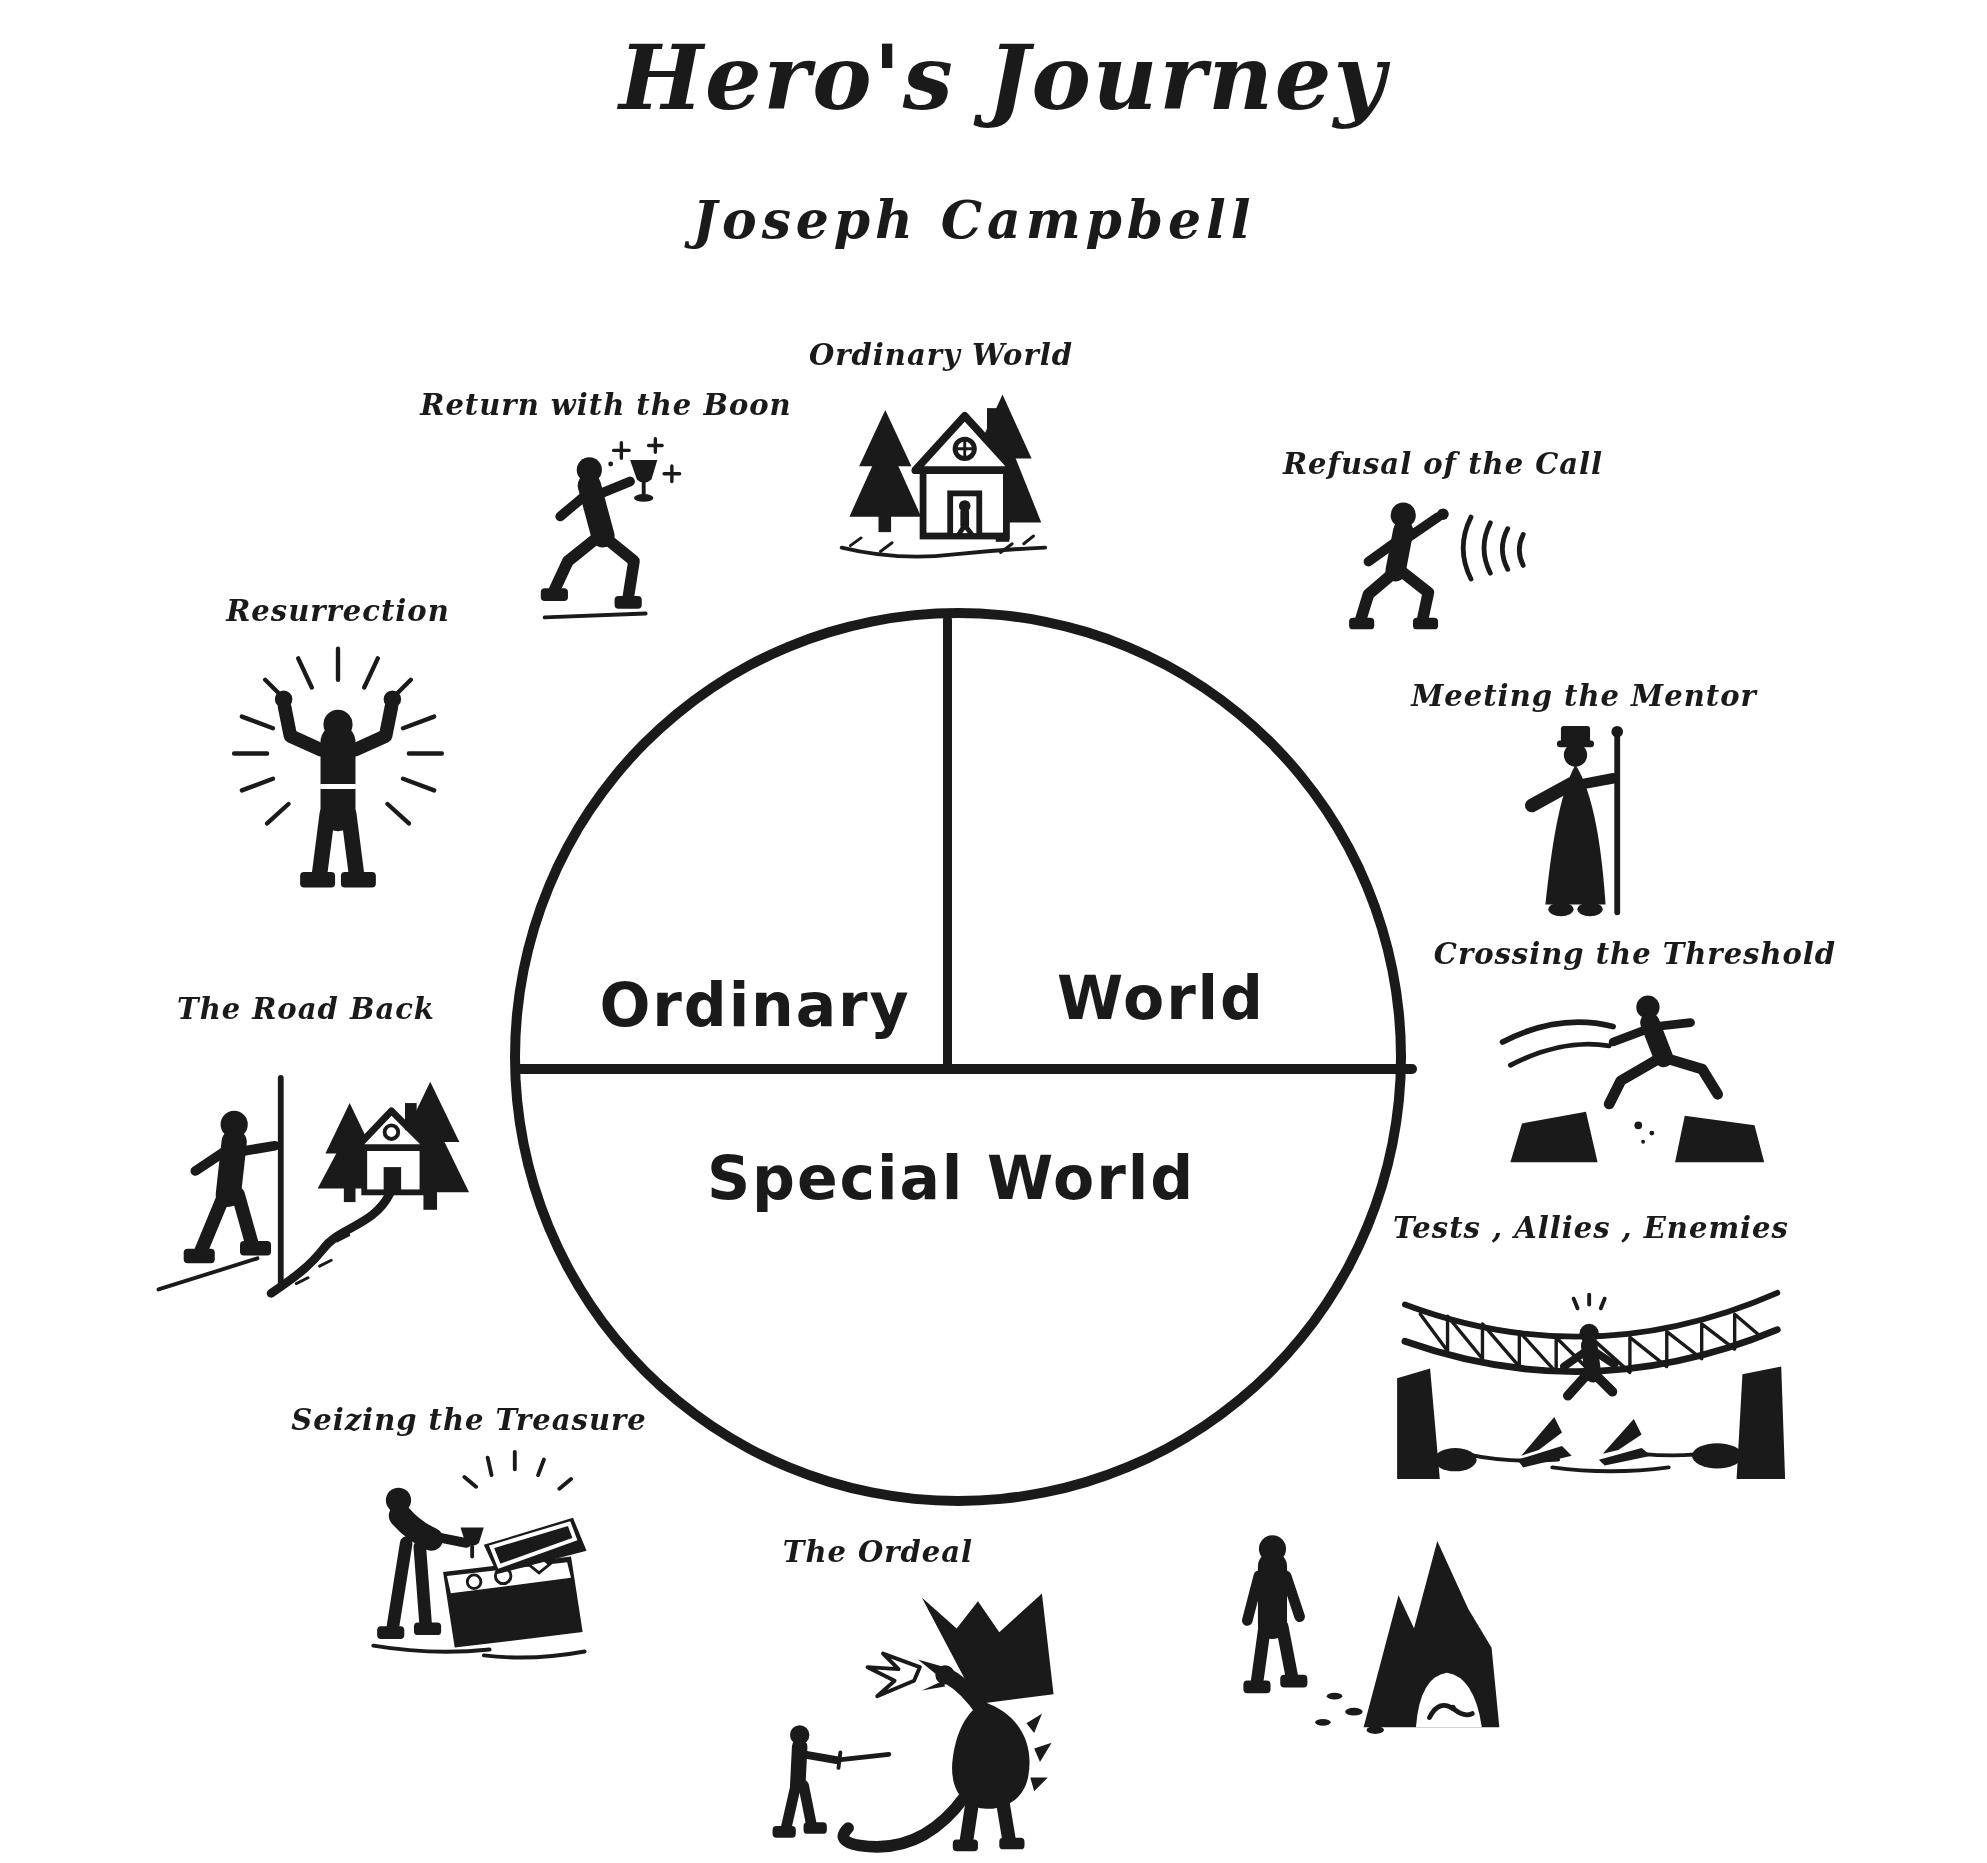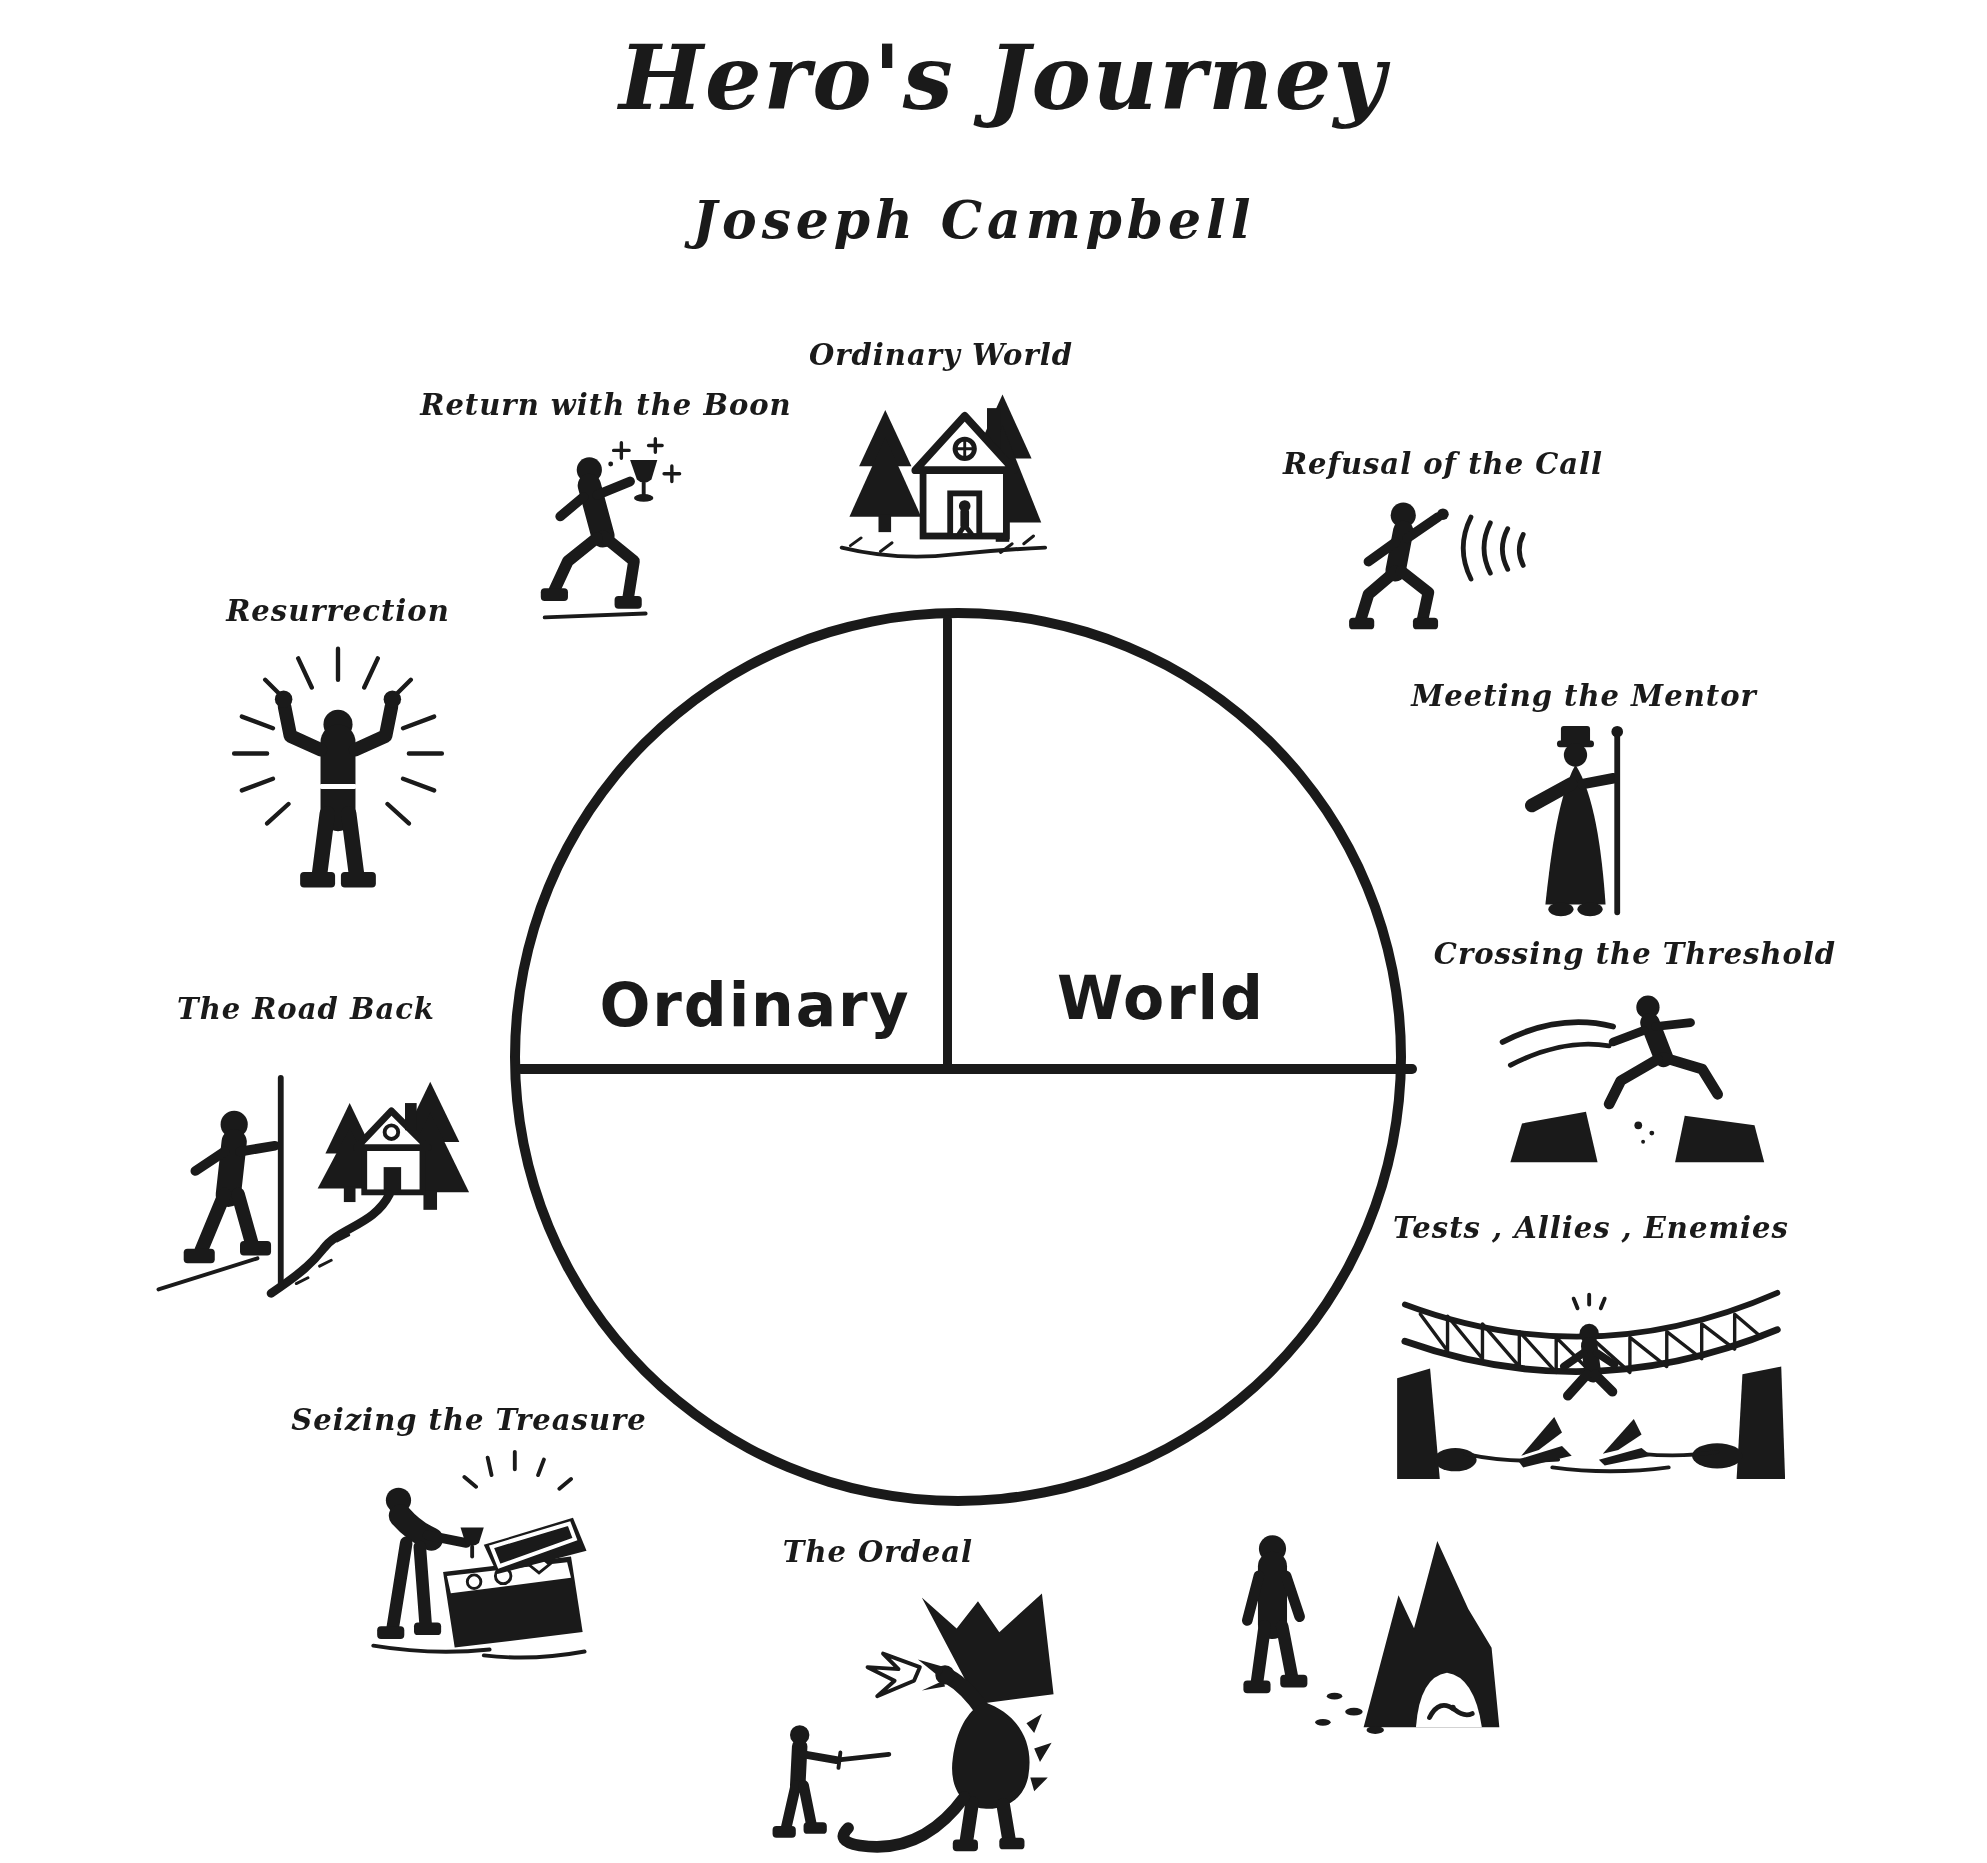--- a/index.html
+++ b/index.html
@@ -39,20 +39,21 @@
 
   <h1 class="title">Hero's Journey</h1>
   <div class="subtitle">Joseph Campbell</div>
 
   <div class="circle"></div>
   <div class="divider-v"></div>
   <div class="divider-h"></div>
 
   <div class="circle-label" style="left:755px;top:970px">Ordinary</div>
   <div class="circle-label" style="left:1161px;top:963px">World</div>
+  <div class="circle-label" style="left:951px;top:1143px">Special World</div>
 
   <div class="stage" style="left:941px;top:338px">
     <div class="stage-label">Ordinary World</div>
     <svg class="stage-icon" width="223" height="186" viewBox="0 0 230 192">
       <path class="ink" d="M57 30 L84 88 L30 88 Z"></path>
         <path class="ink" d="M57 58 L94 140 L20 140 Z"></path>
       <rect class="ink" x="50" y="138" width="13" height="18"></rect>
       <path class="ink" d="M178 14 L208 80 L148 80 Z"></path>
         <path class="ink" d="M178 46 L218 146 L138 146 Z"></path>
       <rect class="ink" x="171" y="144" width="14" height="22"></rect>

